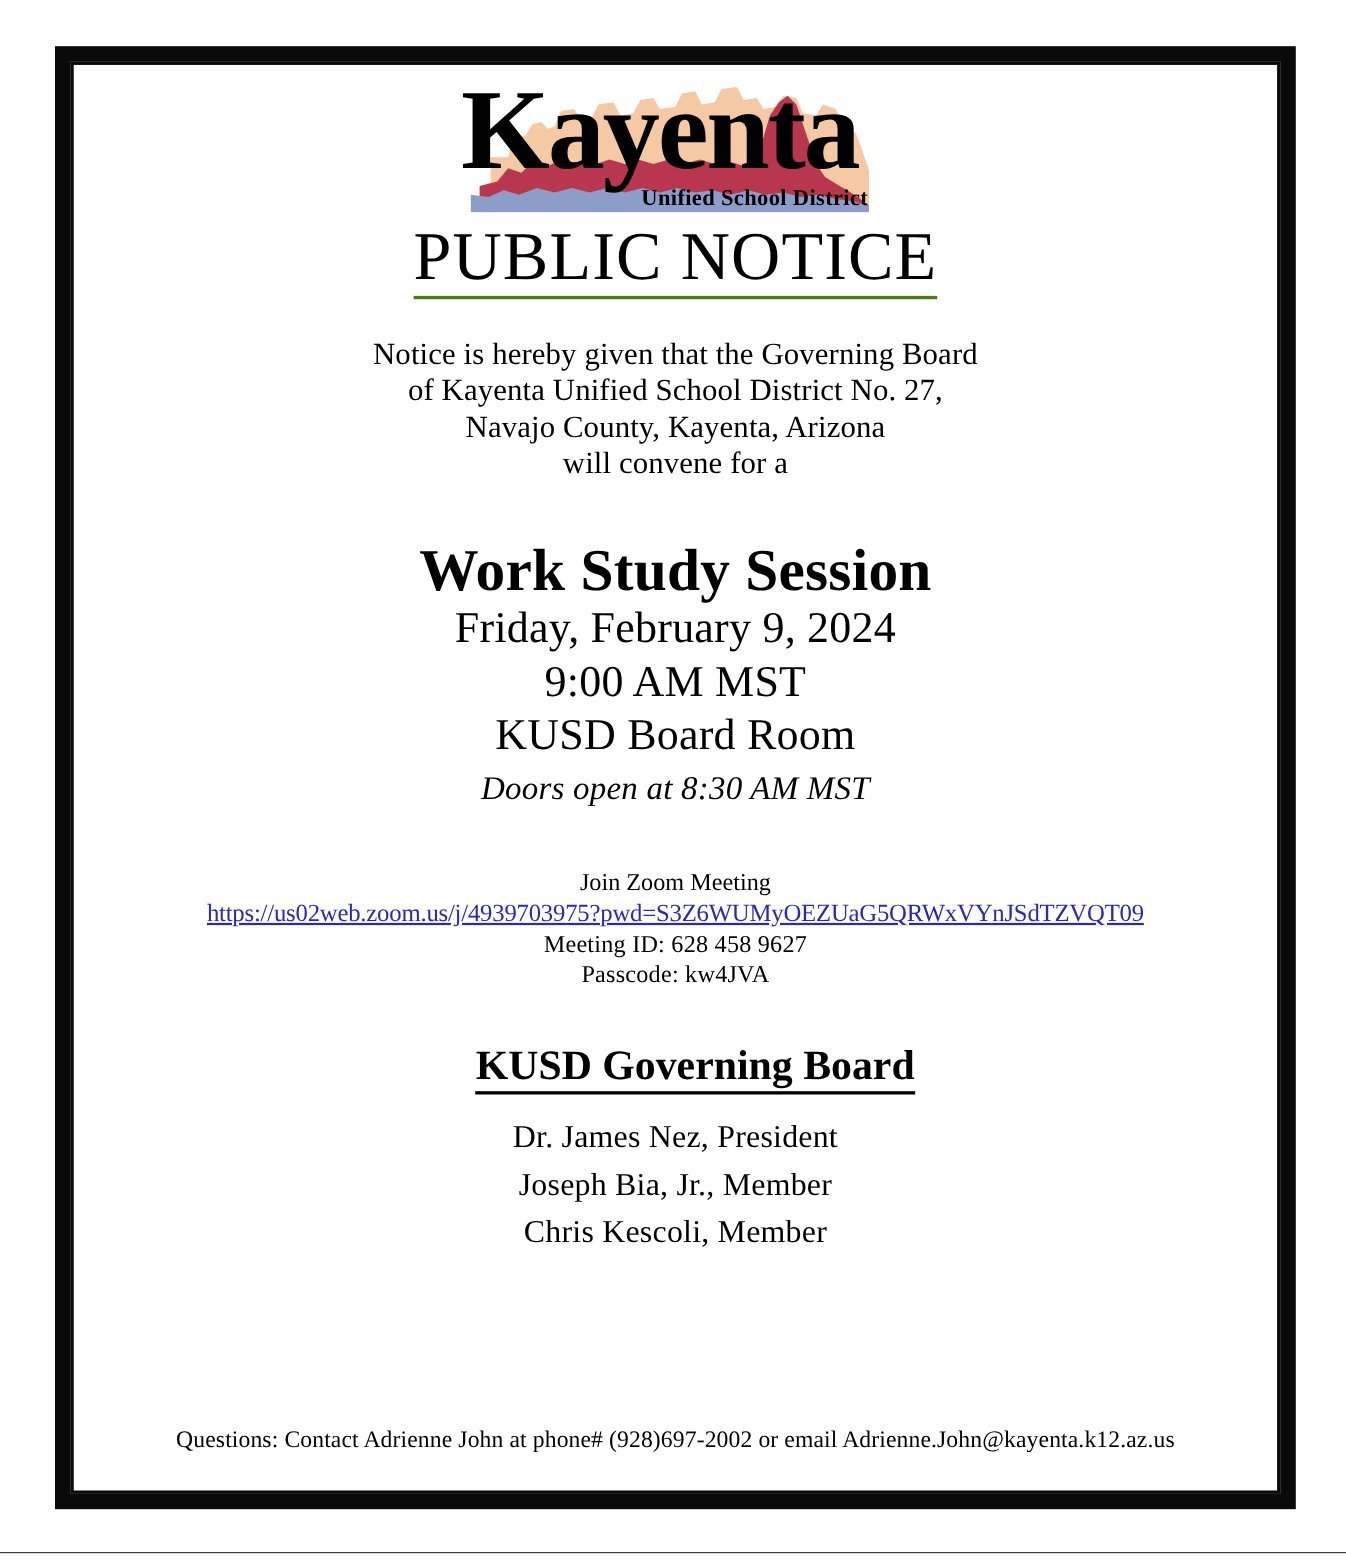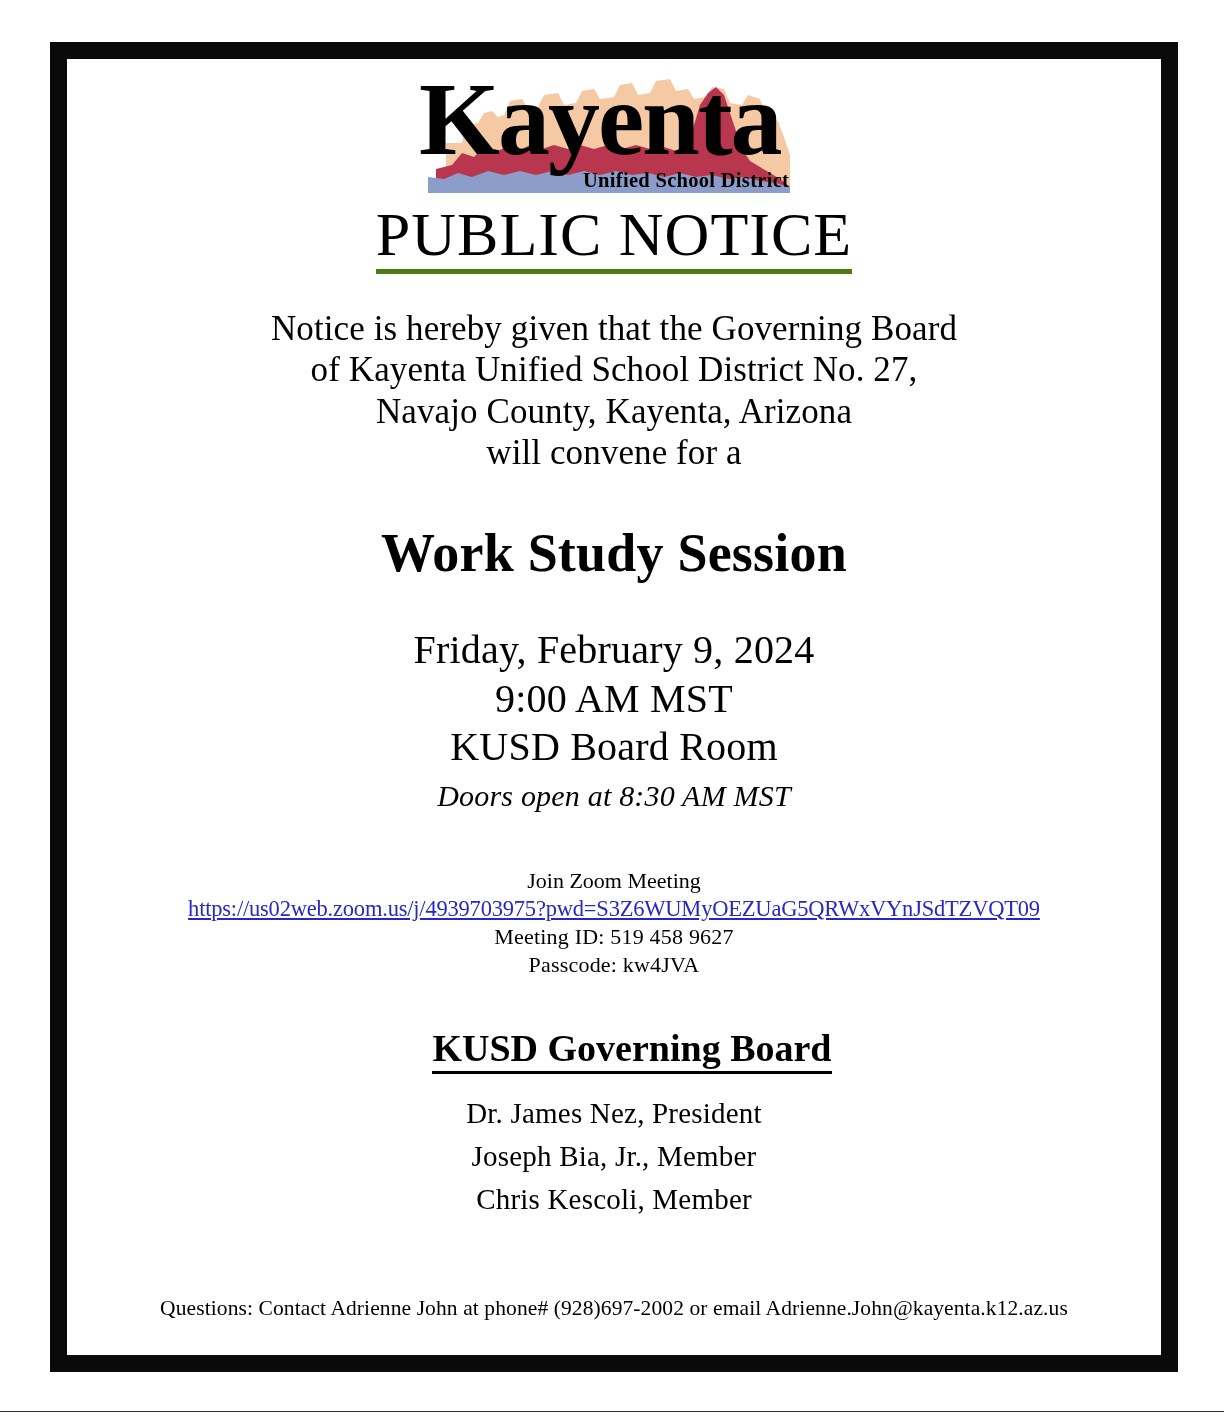--- a/index.html
+++ b/index.html
@@ -94,42 +94,41 @@
   }
 
   
   .public-notice {
     font-size: 62px;
     font-weight: 400;
     letter-spacing: 1px;
     line-height: 1;
     margin-top: 10px;
     display: inline-block;
-    border-bottom: 5px solid #4d7c0f;
+    border-bottom: 3px solid #4d7c0f;
     padding-bottom: 4px;
   }
 
   .notice-body {
     margin-top: 34px;
-    font-size: 35px;
+    font-size: 28px;
     line-height: 1.18;
     letter-spacing: 0.1px;
   }
   .notice-body div { white-space: nowrap; }
 
   .session-title {
     margin-top: 52px;
     font-size: 54px;
     font-weight: 700;
     letter-spacing: 0.2px;
     line-height: 1.05;
   }
 
   .when-block {
-    margin-top: 44px;
     font-size: 40px;
     line-height: 1.22;
     letter-spacing: 0.2px;
   }
   .doors-open {
     font-size: 30px;
     font-style: italic;
     margin-top: 6px;
     letter-spacing: 0.2px;
   }
@@ -226,21 +225,21 @@
       <div class="when-block">
         <div>Friday, February 9, 2024</div>
         <div>9:00 AM MST</div>
         <div>KUSD Board Room</div>
         <div class="doors-open">Doors open at 8:30 AM MST</div>
       </div>
 
       <div class="zoom-block">
         <div>Join Zoom Meeting</div>
         <a class="zoom-link">https://us02web.zoom.us/j/4939703975?pwd=S3Z6WUMyOEZUaG5QRWxVYnJSdTZVQT09</a>
-        <div class="zoom-meta">Meeting ID:  519 458 9627</div>
+        <div class="zoom-meta">Meeting ID:  628 458 9627</div>
         <div class="zoom-meta">Passcode:  kw4JVA</div>
       </div>
 
       <div><span class="board-heading">KUSD Governing Board</span></div>
       <div class="board-list">
         <div>Dr. James Nez, President</div>
         <div>Joseph Bia, Jr., Member</div>
         <div>Chris Kescoli, Member</div>
       </div>
 

